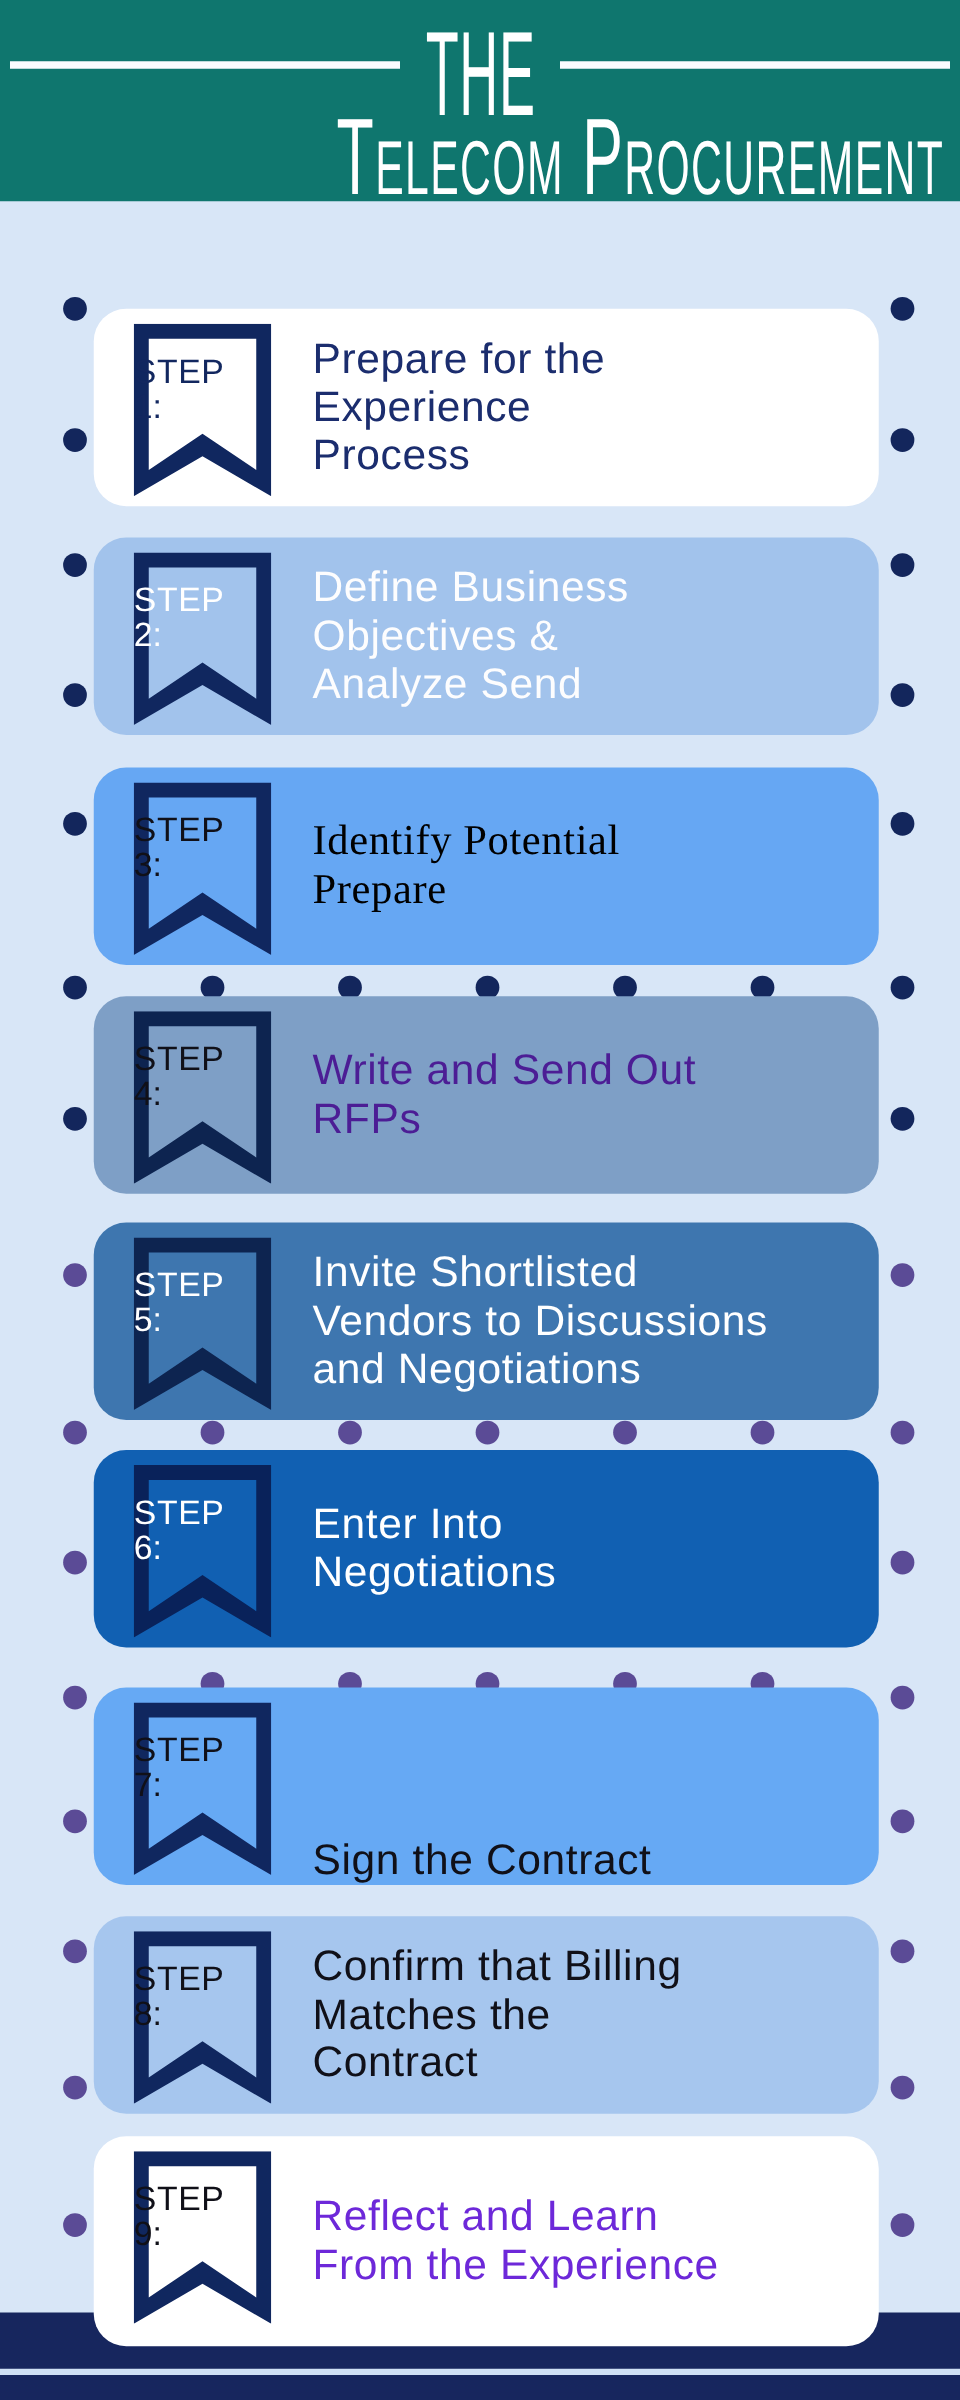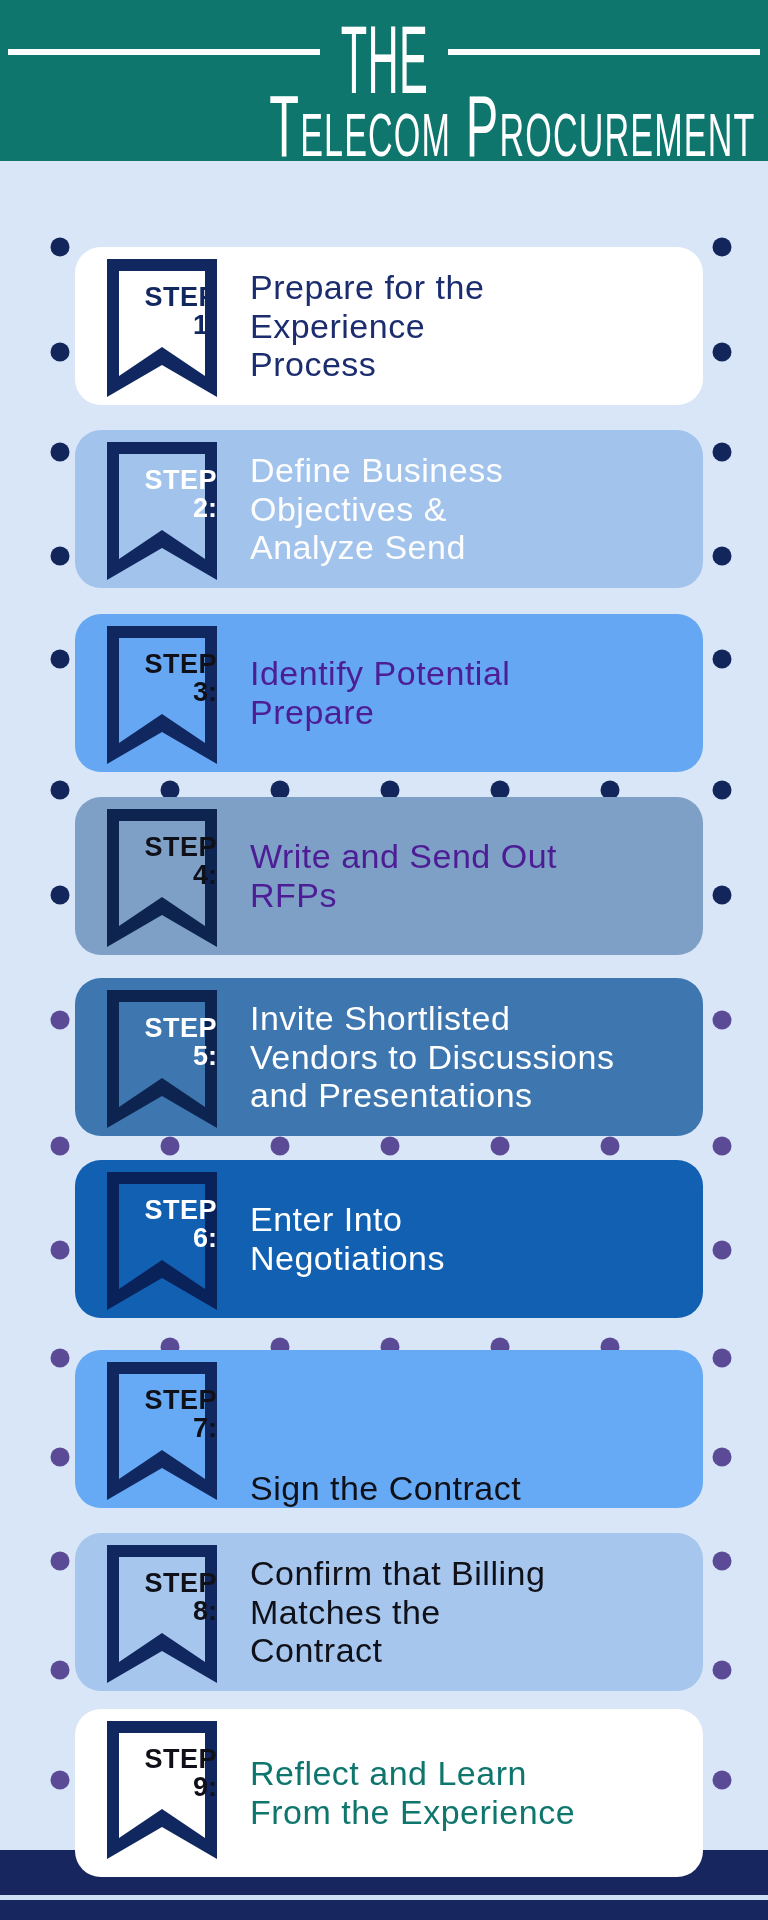--- a/index.html
+++ b/index.html
@@ -24,23 +24,23 @@
   .footer{position:absolute;left:0;top:1850px;width:768px;height:70px;background:#17265e;}
   .footer-line{position:absolute;left:0;top:1895px;width:768px;height:5px;background:#cfe0f4;}
 
   
   .dot{position:absolute;width:19px;height:19px;border-radius:50%;transform:translate(-50%,-50%);}
 
   
   .card{position:absolute;left:75px;width:628px;border-radius:26px;}
   .ribbon{position:absolute;left:32px;top:12px;width:110px;height:138px;}
   .ribbon svg{position:absolute;inset:0;width:110px;height:138px;display:block;}
-  .ribbon-text{position:absolute;inset:0;display:flex;flex-direction:column;align-items:flex-end;
+  .ribbon-text{position:absolute;inset:0;display:flex;flex-direction:column;align-items:flex-start;
                justify-content:center;padding-bottom:34px;box-sizing:border-box;
-               font-weight:700;line-height:1.05;}
+               font-weight:400;line-height:1.05;}
   .step-word{font-size:27px;letter-spacing:0.5px;}
   .step-num{font-size:27px;}
   .card-text{position:absolute;left:175px;right:14px;top:0;bottom:0;display:flex;
              flex-direction:column;justify-content:center;font-size:34px;line-height:1.14;
              letter-spacing:0.5px;}
 </style>
 </head>
 <body>
 
 <div id="stage">
@@ -135,21 +135,21 @@
     <div class="ribbon">
       <svg viewBox="0 0 110 138" preserveAspectRatio="none">
         <polygon class="rb-outer" points="0,0 110,0 110,138 55,106 0,138" fill="#10275f"></polygon>
         <polygon class="rb-inner" points="12,12 98,12 98,117 55,88 12,117" fill="#66a7f3"></polygon>
       </svg>
       <div class="ribbon-text" style="color: rgb(16, 16, 24);">
         <div class="step-word">STEP</div>
         <div class="step-num">3:</div>
       </div>
     </div>
-    <div class="card-text" style="color: #4c1d95;">
+    <div class="card-text" style="color: #000000; font-family: Liberation Serif, serif;">
           <div>Identify Potential</div>
           <div>Prepare</div>
         </div>
   </div>
       <div class="card" style="top: 797px; height: 158px; background: rgb(126, 159, 198);">
     <div class="ribbon">
       <svg viewBox="0 0 110 138" preserveAspectRatio="none">
         <polygon class="rb-outer" points="0,0 110,0 110,138 55,106 0,138" fill="#0d2450"></polygon>
         <polygon class="rb-inner" points="12,12 98,12 98,117 55,88 12,117" fill="#7e9fc6"></polygon>
       </svg>
@@ -170,21 +170,21 @@
         <polygon class="rb-inner" points="12,12 98,12 98,117 55,88 12,117" fill="#3e76af"></polygon>
       </svg>
       <div class="ribbon-text" style="color: rgb(255, 255, 255);">
         <div class="step-word">STEP</div>
         <div class="step-num">5:</div>
       </div>
     </div>
     <div class="card-text" style="color: rgb(255, 255, 255);">
           <div>Invite Shortlisted</div>
           <div>Vendors to Discussions</div>
-          <div>and Presentations</div>
+          <div>and Negotiations</div>
         </div>
   </div>
       <div class="card" style="top: 1160px; height: 158px; background: rgb(17, 96, 178);">
     <div class="ribbon">
       <svg viewBox="0 0 110 138" preserveAspectRatio="none">
         <polygon class="rb-outer" points="0,0 110,0 110,138 55,106 0,138" fill="#09225a"></polygon>
         <polygon class="rb-inner" points="12,12 98,12 98,117 55,88 12,117" fill="#1160b2"></polygon>
       </svg>
       <div class="ribbon-text" style="color: rgb(255, 255, 255);">
         <div class="step-word">STEP</div>
@@ -232,21 +232,21 @@
     <div class="ribbon">
       <svg viewBox="0 0 110 138" preserveAspectRatio="none">
         <polygon class="rb-outer" points="0,0 110,0 110,138 55,106 0,138" fill="#10275f"></polygon>
         <polygon class="rb-inner" points="12,12 98,12 98,117 55,88 12,117" fill="#ffffff"></polygon>
       </svg>
       <div class="ribbon-text" style="color: rgb(16, 16, 24);">
         <div class="step-word">STEP</div>
         <div class="step-num">9:</div>
       </div>
     </div>
-    <div class="card-text" style="color: #0f766e;">
+    <div class="card-text" style="color: #6d28d9;">
           <div>Reflect and Learn</div>
           <div>From the Experience</div>
         </div>
   </div>
     </div>
 
   <div class="header">
     <div class="hline left"></div>
     <div class="hline right"></div>
     <div class="eyebrow-wrap">

